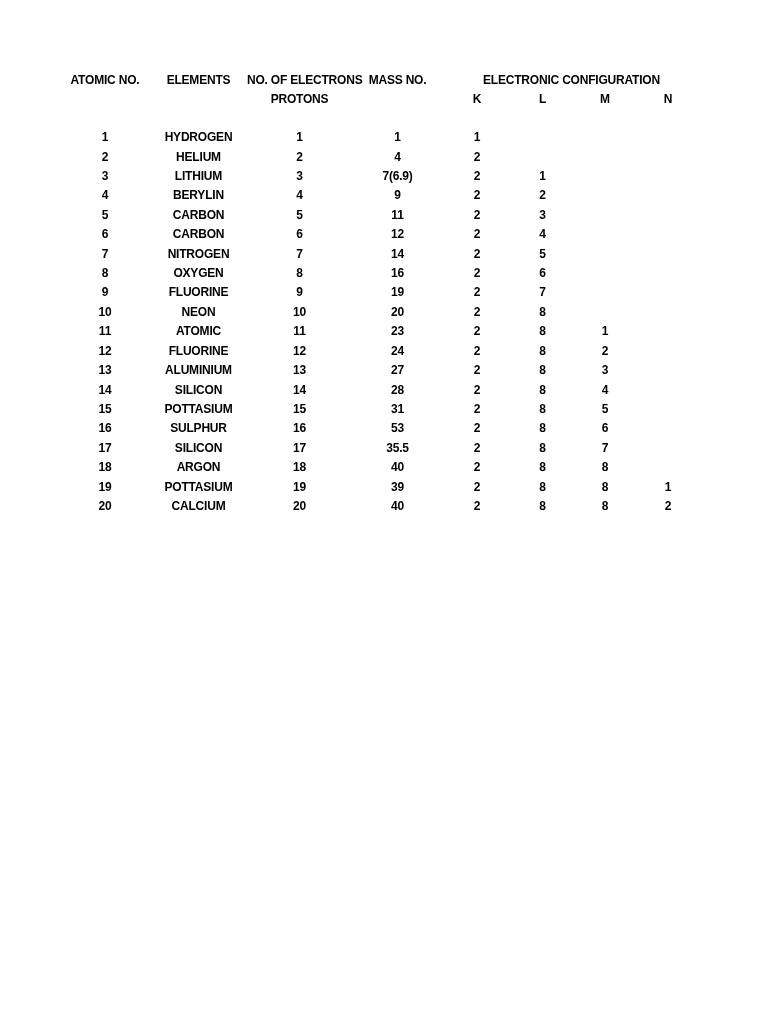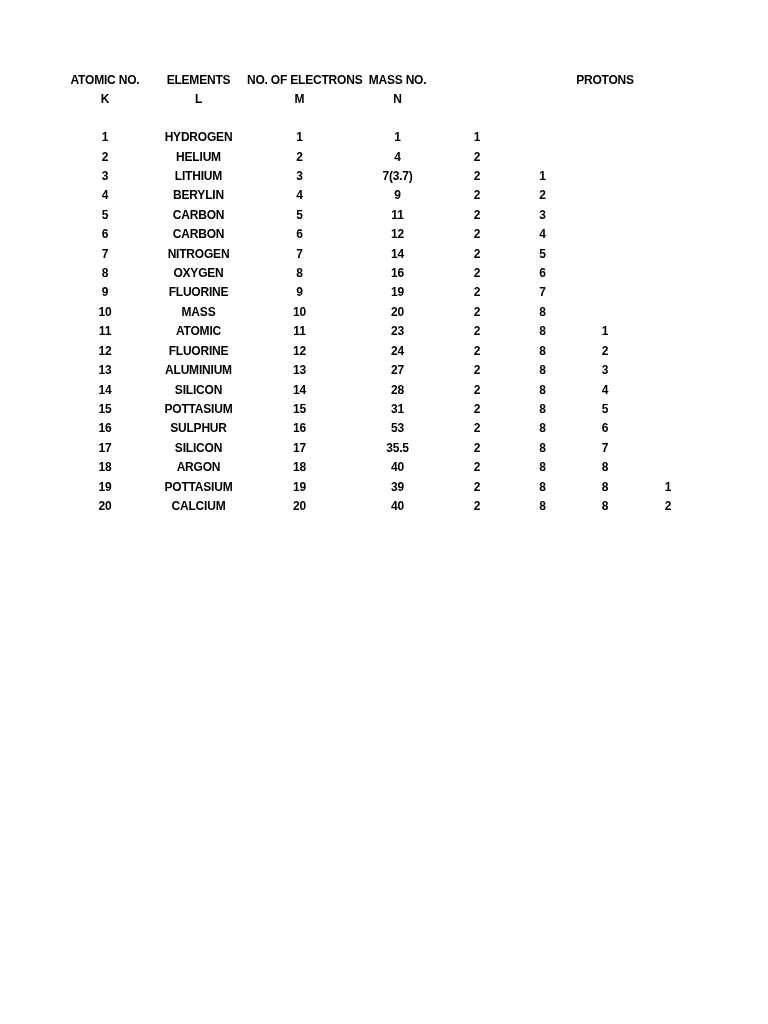--- a/index.html
+++ b/index.html
@@ -51,20 +51,21 @@
 </head>
 <body>
 
 <div class="page">
   <div class="grid">
 
     <div class="cell hcell">ATOMIC NO.</div>
     <div class="cell hcell">ELEMENTS</div>
     <div class="cell hcell">NO. OF ELECTRONS</div>
     <div class="cell hcell">MASS NO.</div>
+    <div class="cell hcell config-span">ELECTRONIC CONFIGURATION</div>
 
     <div class="cell hcell"></div>
     <div class="cell hcell"></div>
     <div class="cell hcell">PROTONS</div>
     <div class="cell hcell"></div>
     <div class="cell hcell">K</div>
     <div class="cell hcell">L</div>
     <div class="cell hcell">M</div>
     <div class="cell hcell">N</div>
 
@@ -82,21 +83,21 @@
       <div class="cell">HELIUM</div>
       <div class="cell">2</div>
       <div class="cell">4</div>
       <div class="cell">2</div>
       <div class="cell"></div>
       <div class="cell"></div>
       <div class="cell"></div>
       <div class="cell">3</div>
       <div class="cell">LITHIUM</div>
       <div class="cell">3</div>
-      <div class="cell">7(3.7)</div>
+      <div class="cell">7(6.9)</div>
       <div class="cell">2</div>
       <div class="cell">1</div>
       <div class="cell"></div>
       <div class="cell"></div>
       <div class="cell">4</div>
       <div class="cell">BERYLIN</div>
       <div class="cell">4</div>
       <div class="cell">9</div>
       <div class="cell">2</div>
       <div class="cell">2</div>
@@ -136,21 +137,21 @@
       <div class="cell"></div>
       <div class="cell">9</div>
       <div class="cell">FLUORINE</div>
       <div class="cell">9</div>
       <div class="cell">19</div>
       <div class="cell">2</div>
       <div class="cell">7</div>
       <div class="cell"></div>
       <div class="cell"></div>
       <div class="cell">10</div>
-      <div class="cell">MASS</div>
+      <div class="cell">NEON</div>
       <div class="cell">10</div>
       <div class="cell">20</div>
       <div class="cell">2</div>
       <div class="cell">8</div>
       <div class="cell"></div>
       <div class="cell"></div>
       <div class="cell">11</div>
       <div class="cell">ATOMIC</div>
       <div class="cell">11</div>
       <div class="cell">23</div>

